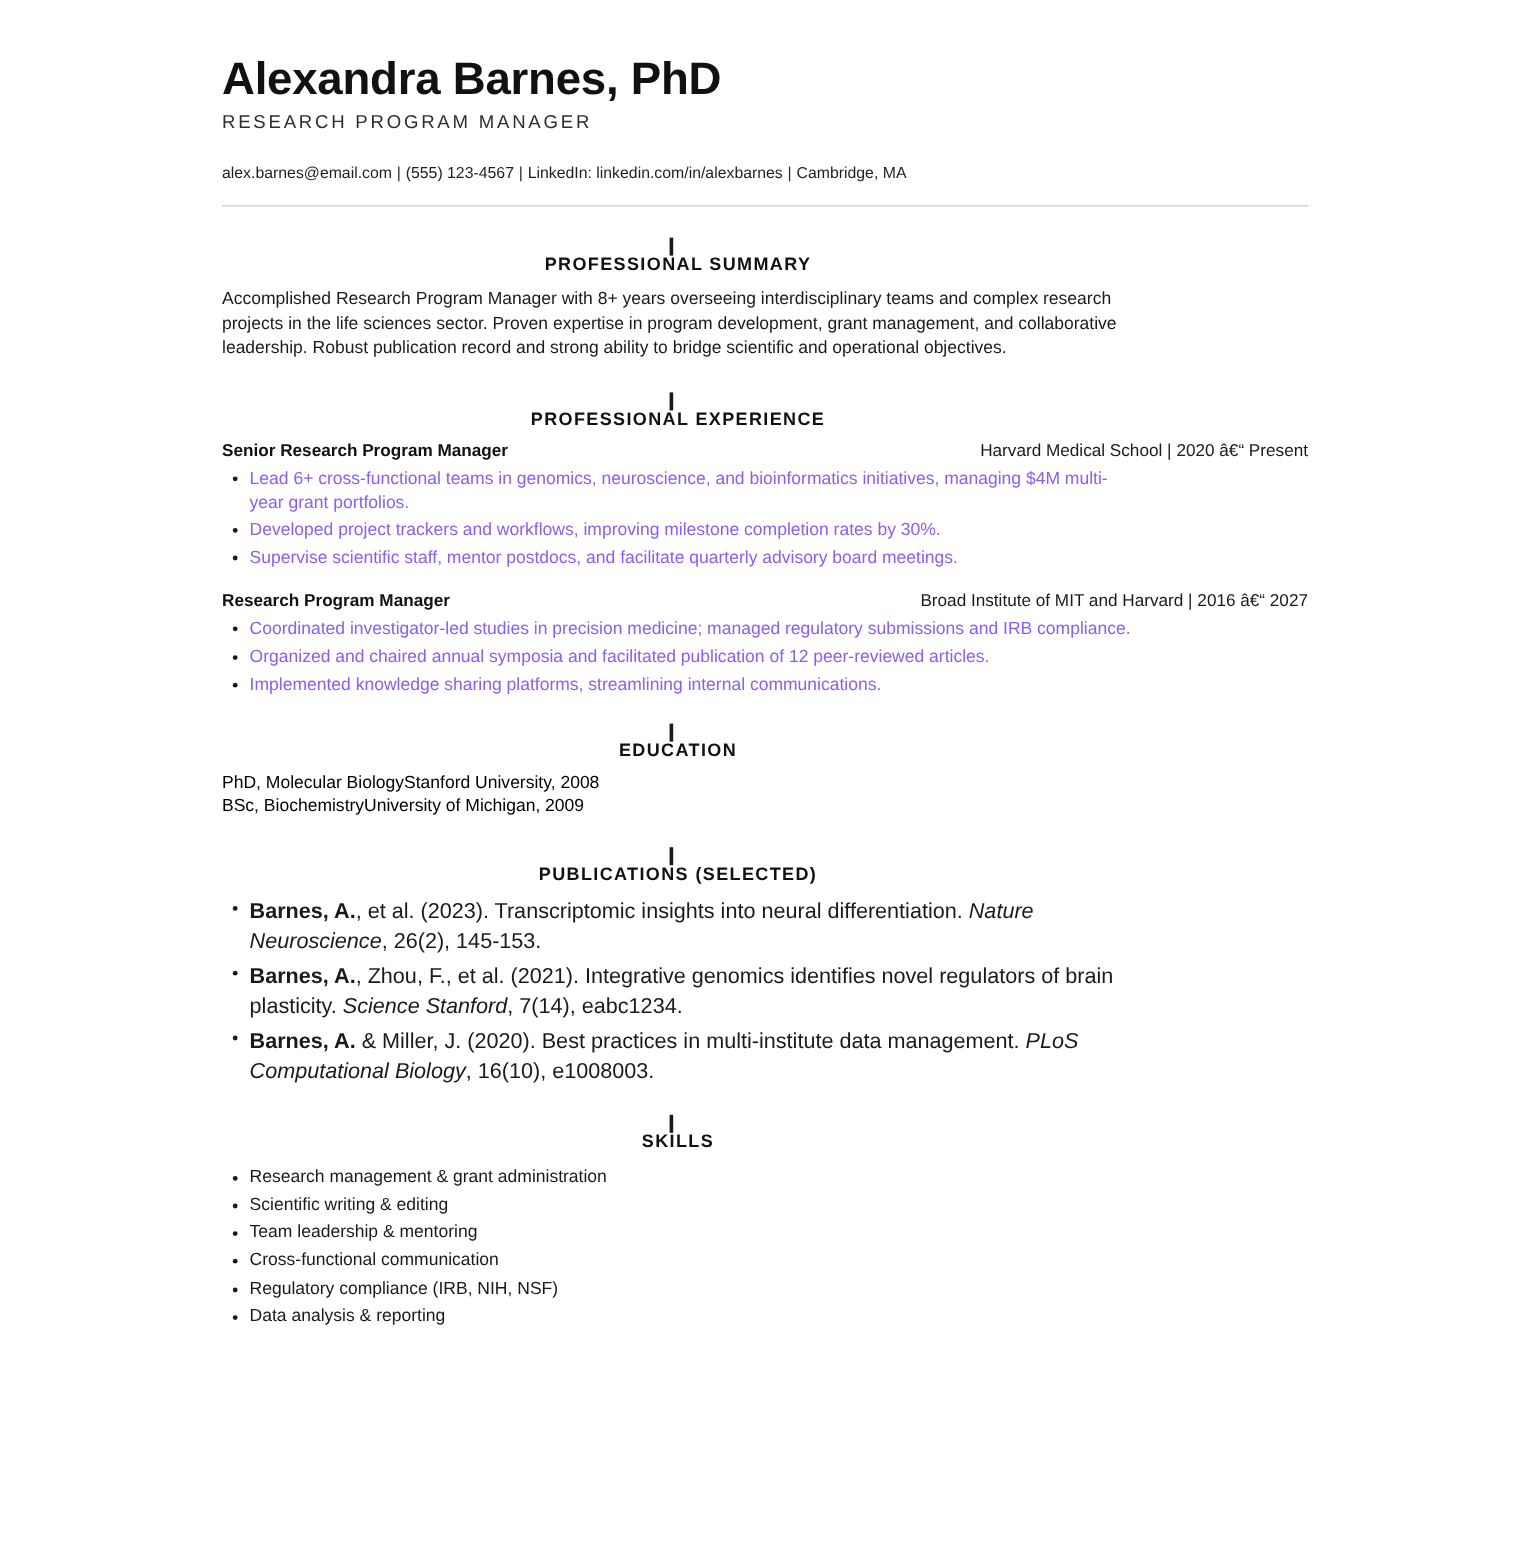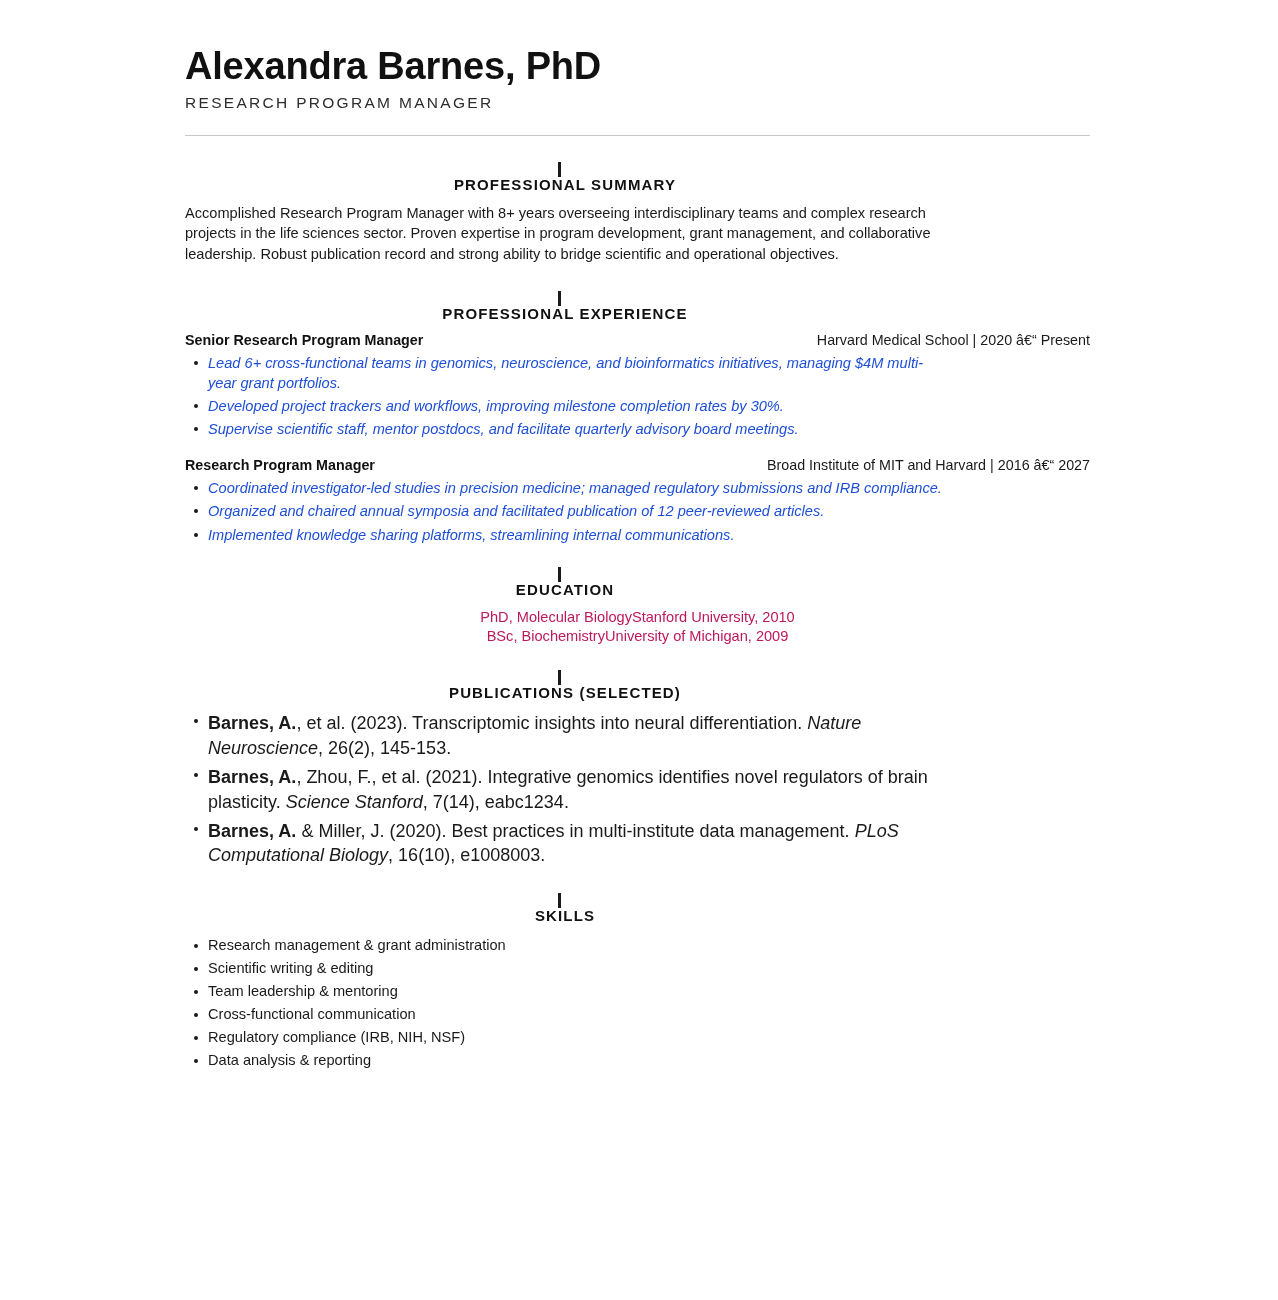--- a/index.html
+++ b/index.html
@@ -127,45 +127,44 @@
     list-style: none;
     margin: 0;
     padding: 0;
     max-width: 905px;
   }
   ul.bullets li {
     position: relative;
     padding-left: 23px;
     font-size: 14.6px;
     line-height: 1.38;
-    color: #1d4ed8;
+    color: #8b5cf6;
     margin-bottom: 3px;
-    font-style: italic;
   }
   ul.bullets li:before {
     content: "";
     position: absolute;
     left: 9px;
     top: 8px;
     width: 4px;
     height: 4px;
     border-radius: 50%;
     background: #1a1a1a;
   }
 
   
   .edu-block { margin-bottom: 24px; }
   .edu-row {
     display: flex;
-    justify-content: center;
+    justify-content: flex-start;
     align-items: baseline;
     width: 905px;
     font-size: 14.6px;
     line-height: 1.32;
-    color: #be185d;
+    color: #000000;
   }
   .edu-right { text-align: right; white-space: nowrap; }
 
   
   .pubs-block { margin-bottom: 25px; }
   ul.pubs {
     list-style: none;
     margin: 0;
     padding: 0;
     max-width: 905px;
@@ -216,20 +215,23 @@
   }
 </style>
 </head>
 <body>
 
 <div class="page">
 
   <div>
     <h1 class="resume-name">Alexandra Barnes, PhD</h1>
     <div class="resume-subtitle">RESEARCH PROGRAM MANAGER</div>
+    <div class="contact-line">
+      <span>alex.barnes@email.com</span><span class="contact-sep">|</span><span>(555) 123-4567</span><span class="contact-sep">|</span><span>LinkedIn: linkedin.com/in/alexbarnes</span><span class="contact-sep">|</span><span>Cambridge, MA</span>
+    </div>
     <div class="header-rule"></div>
   </div>
 
   <div class="section">
     <div class="section-heading">
       <span class="accent-bar"></span>
       <span class="section-title">PROFESSIONAL SUMMARY</span>
     </div>
     <p class="summary-text">Accomplished Research Program Manager with 8+ years overseeing interdisciplinary teams and complex research projects in the life sciences sector. Proven expertise in program development, grant management, and collaborative leadership. Robust publication record and strong ability to bridge scientific and operational objectives.</p>
   </div>
@@ -266,21 +268,21 @@
   </div>
 
   <div class="section edu-block">
     <div class="section-heading">
       <span class="accent-bar"></span>
       <span class="section-title">EDUCATION</span>
     </div>
     <div id="education-list">
         <div class="edu-row">
           <span>PhD, Molecular Biology</span>
-          <span class="edu-right">Stanford University, 2010</span>
+          <span class="edu-right">Stanford University, 2008</span>
         </div>
         <div class="edu-row">
           <span>BSc, Biochemistry</span>
           <span class="edu-right">University of Michigan, 2009</span>
         </div>
       </div>
   </div>
 
   <div class="section pubs-block">
     <div class="section-heading">

